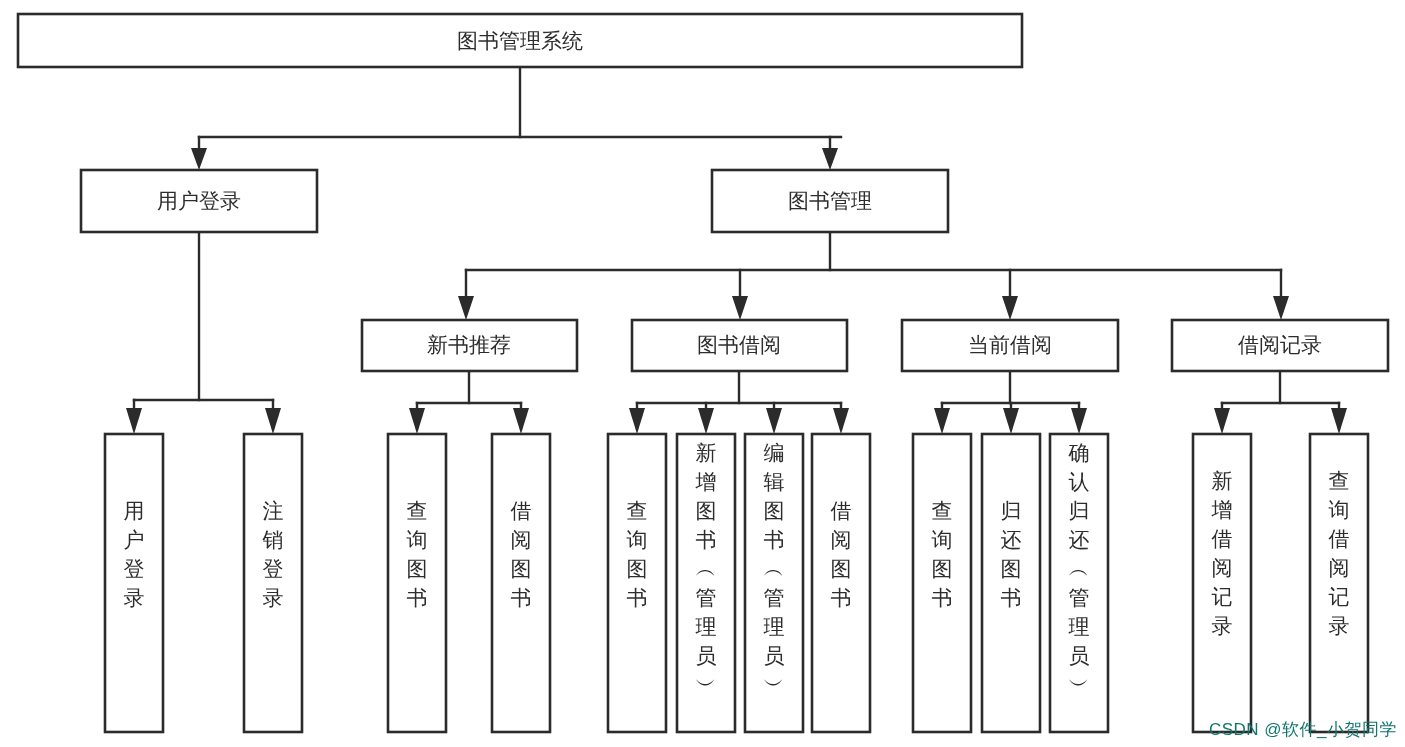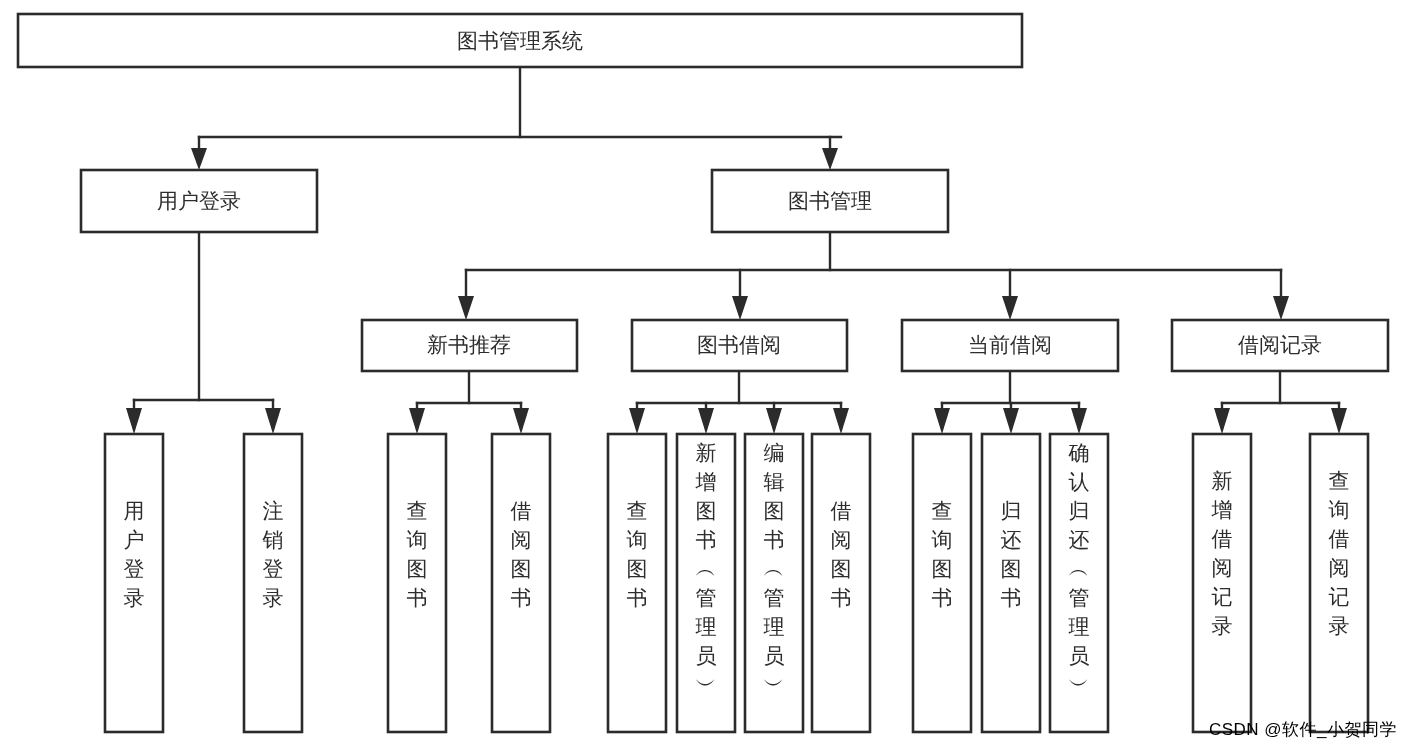--- a/index.html
+++ b/index.html
@@ -53,21 +53,21 @@
   .edge-arrow {
     fill: #2b2b2b;
     stroke: none;
   }
   .watermark {
     position: absolute;
     right: 8px;
     bottom: 6px;
     font-family: "Liberation Sans", "DejaVu Sans", sans-serif;
     font-size: 17px;
-    color: #000000;
+    color: #0f766e;
     letter-spacing: 0.5px;
     white-space: nowrap;
     user-select: none;
   }
 </style>
 </head>
 <body>
 
 <div id="diagram-root">
   <svg class="flow" viewBox="0 0 1405 747">

